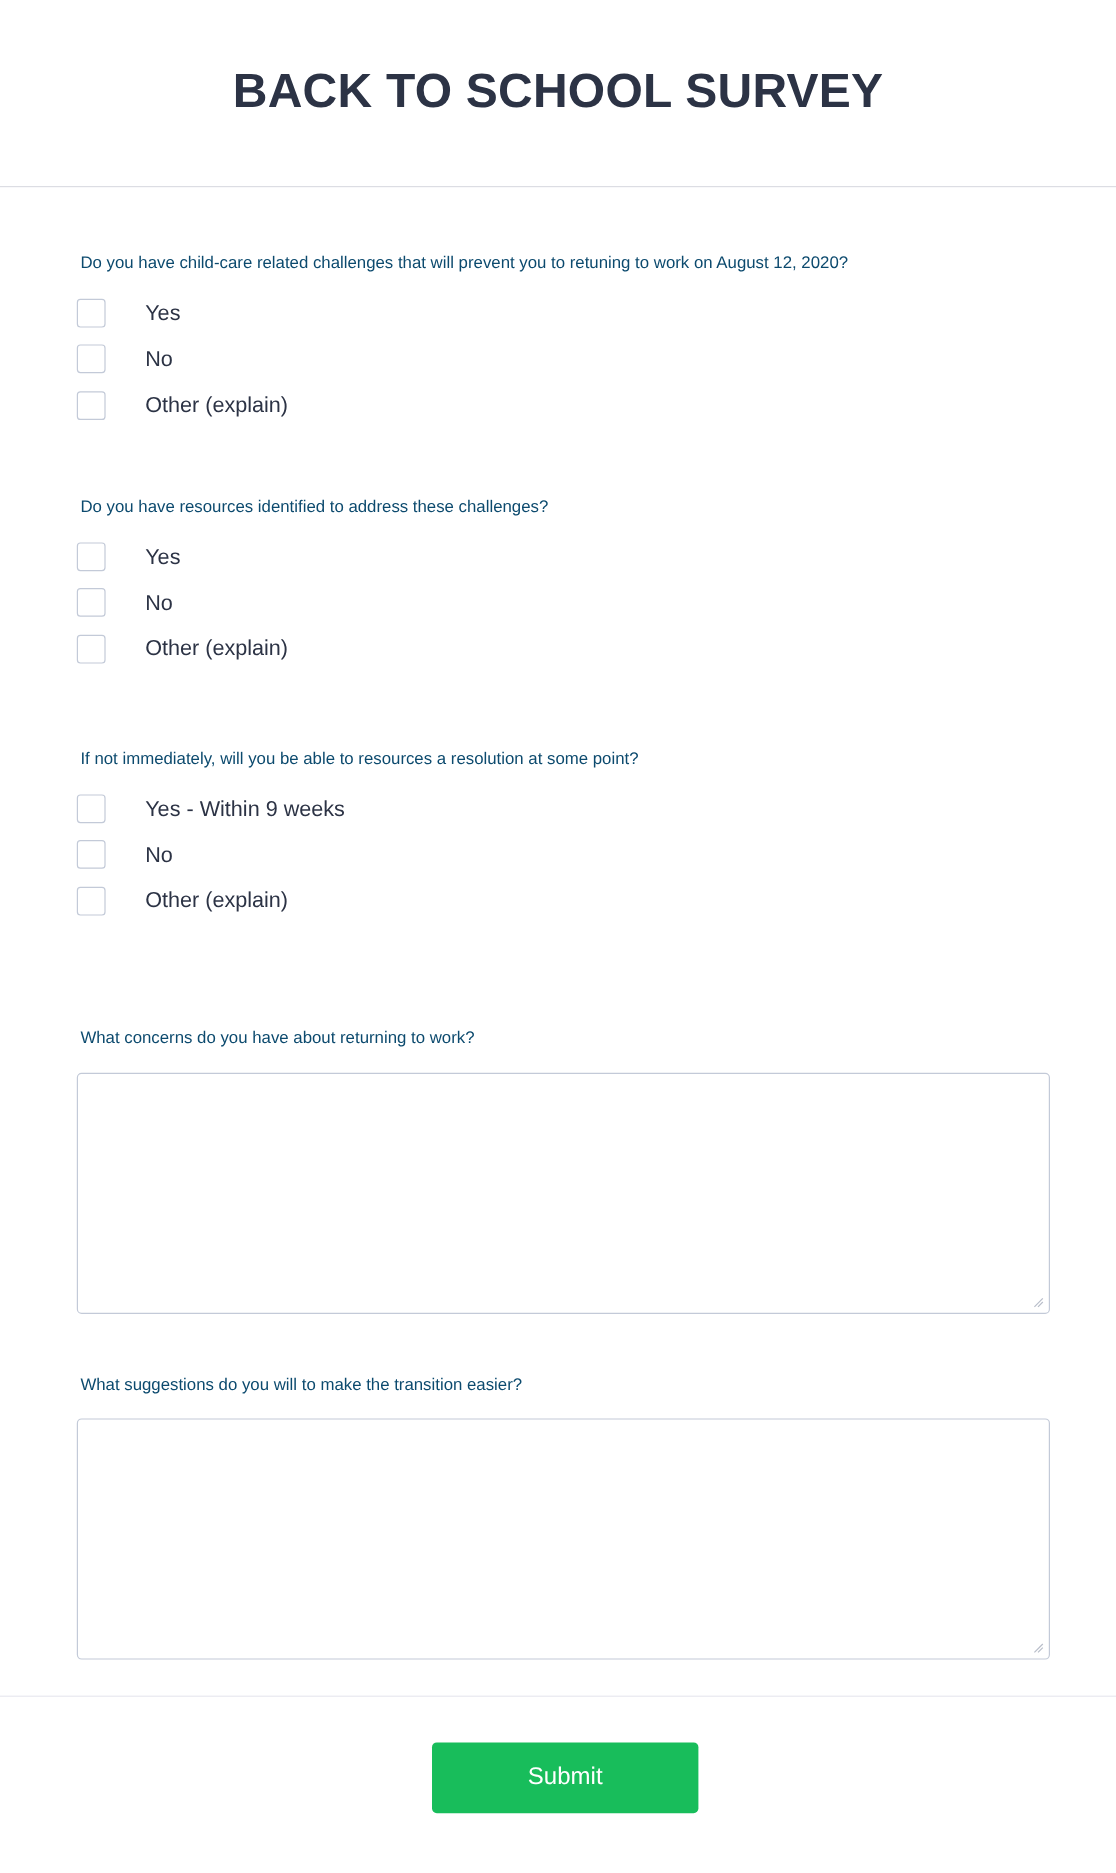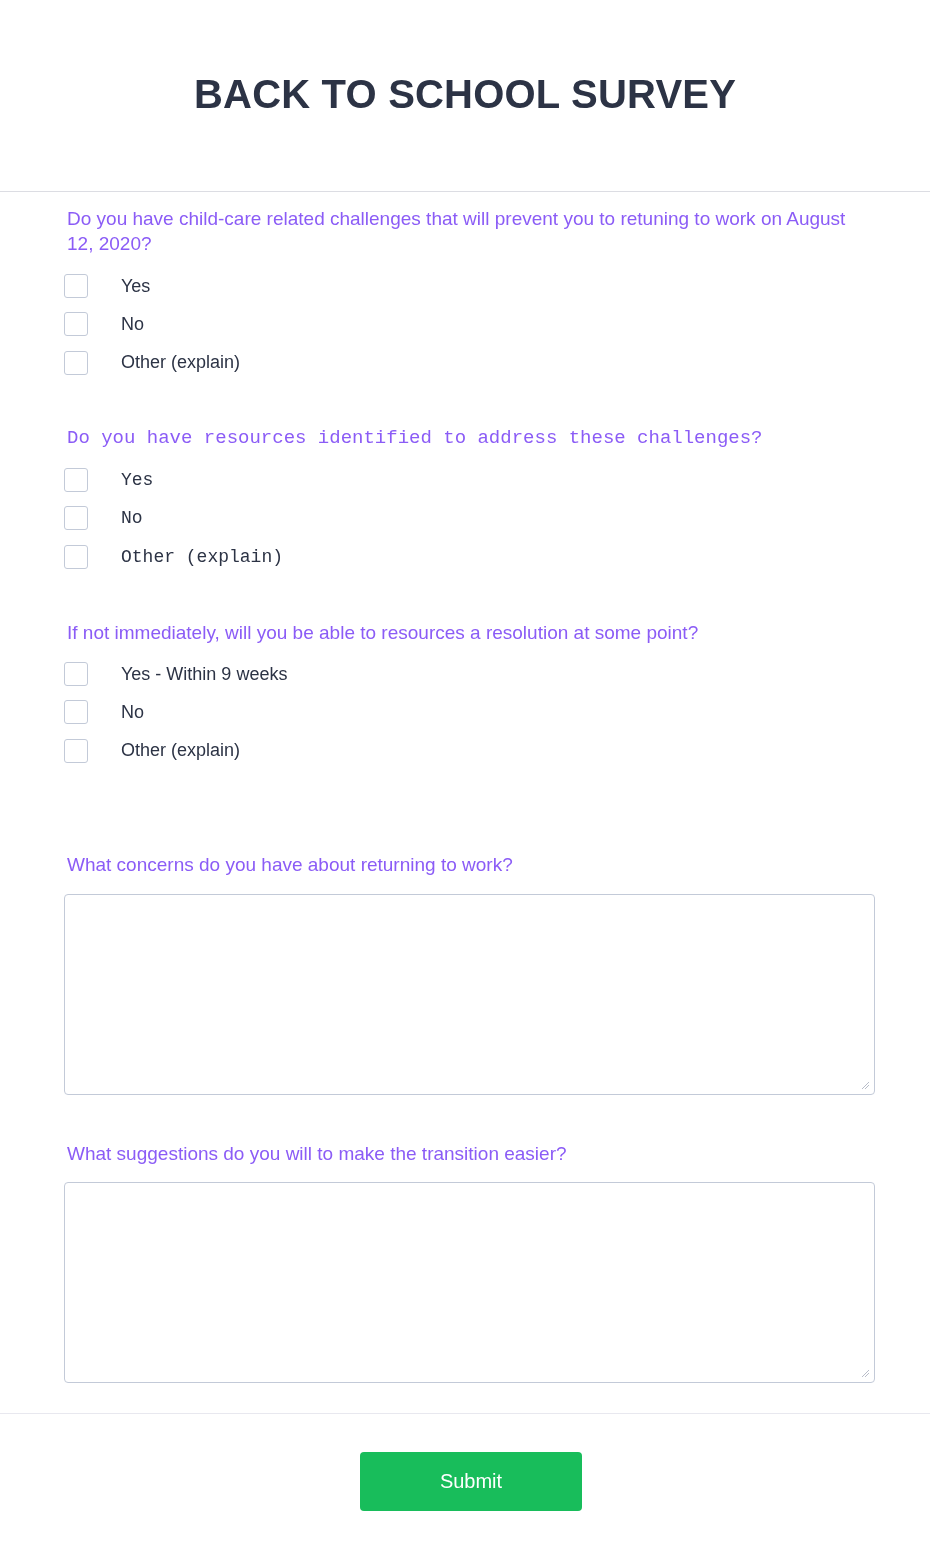--- a/index.html
+++ b/index.html
@@ -1,21 +1,21 @@
 <!DOCTYPE html>
 <html><head>
 <meta charset="utf-8">
 <style>
   * { box-sizing: border-box; margin: 0; padding: 0; }
   html, body { width: 930px; height: 1561px; background: #ffffff; }
   body { font-family: "Liberation Sans", sans-serif; color: #2c3345; position: relative; }
-  .header { height: 192px; border-bottom: 1px solid #dcdde3; display: flex; align-items: center; justify-content: center; }
+  .header { height: 156px; border-bottom: 1px solid #dcdde3; display: flex; align-items: center; justify-content: center; }
   .title { font-size: 40px; font-weight: bold; color: #2c3345; letter-spacing: 0.2px; margin-top: -2px; }
   .question { position: absolute; left: 64px; right: 55px; }
-  .q-label { font-size: 19px; line-height: 25px; color: #8b5cf6; padding-left: 3px; }
+  .q-label { font-size: 14px; line-height: 25px; color: #0c4a6e; padding-left: 3px; }
   .option { display: flex; align-items: center; height: 38.3px; gap: 20px; }
   .checkbox { width: 24px; height: 24px; border: 1px solid #c3cad8; border-radius: 3px; background: #fff; flex: 0 0 24px; }
   .opt-label { margin-left: 13px; font-size: 18px; color: #2c3345; }
   .textarea { width: 811px; height: 201px; border: 1px solid #c3cad8; border-radius: 4px; background: #fff; position: relative; display: block; resize: none; }
   .resize-grip { position: absolute; right: 4px; bottom: 4px; width: 10px; height: 10px; }
   .footer { position: absolute; left: 0; right: 0; top: 1413px; border-top: 1px solid #e8e8ef; height: 160px; }
   .submit { position: absolute; left: 360px; top: 38px; width: 222px; height: 59px; background: #18bd5b; border: none; border-radius: 4px; color: #fff; font-size: 20px; font-family: "Liberation Sans", sans-serif; display: flex; align-items: center; justify-content: center; }
 </style>
 </head>
 <body>
@@ -35,21 +35,21 @@
       <span class="checkbox"></span>
       <span class="opt-label">No</span>
     </label>
     <label class="option">
       <span class="checkbox"></span>
       <span class="opt-label">Other (explain)</span>
     </label>
   </div>
 </div>
 
-<div class="question" style="top:426px;font-family:Liberation Mono, monospace;">
+<div class="question" style="top:410px;">
   <div class="q-label">Do you have resources identified to address these challenges?</div>
   <div style="margin-top:10px;">
     <label class="option">
       <span class="checkbox"></span>
       <span class="opt-label">Yes</span>
     </label>
     <label class="option">
       <span class="checkbox"></span>
       <span class="opt-label">No</span>
     </label>

